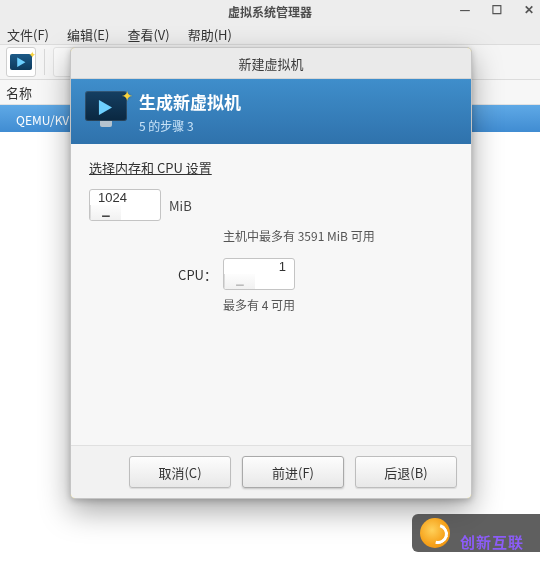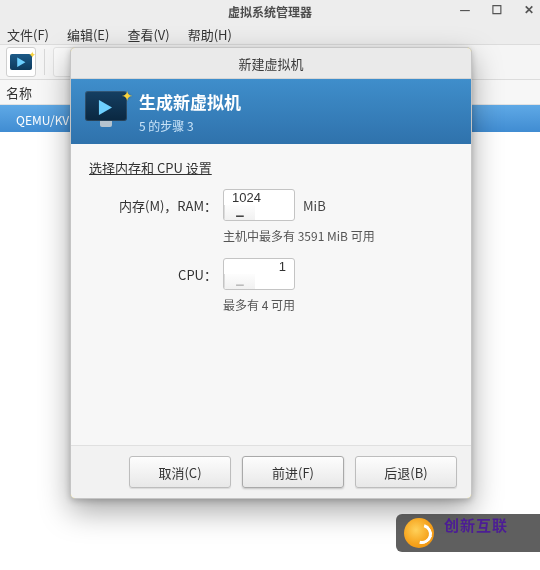--- a/index.html
+++ b/index.html
@@ -225,24 +225,24 @@
   .btn.primary {
     border-color:#a9a9a9;
     box-shadow:0 1px 2px rgba(0,0,0,.2);
   }
 
   
   .watermark {
     position:absolute;
     right:0; bottom:18px;
     height:38px;
-    padding:0 32px 0 48px;
-    display:flex;align-items:flex-start;
+    padding:0 16px 0 48px;
+    display:flex;align-items:flex-end;
     background:rgba(60,60,60,.82);
-    color:#4c1d95;font-size:15px;font-weight:bold;letter-spacing:1px;
+    color:#8b5cf6;font-size:15px;font-weight:bold;letter-spacing:1px;
     border-radius:6px 0 0 6px;
   }
   .wm-swirl {
     position:absolute;left:8px;top:4px;width:30px;height:30px;border-radius:50%;
     background:radial-gradient(circle at 40% 40%, #ffd15a 0%, #f6a21b 55%, #e88a0c 100%);
   }
   .wm-swirl::after{
     content:"";position:absolute;left:8px;top:6px;width:14px;height:14px;border:3px solid #fff;border-left-color:transparent;border-top-color:transparent;border-radius:50%;transform:rotate(-30deg);
   }
 </style>
@@ -296,21 +296,20 @@
     <div class="hdr-text">
       <div class="hdr-title">生成新虚拟机</div>
       <div class="hdr-step">5 的步骤 3</div>
     </div>
   </div>
 
   <div class="modal-body">
     <div class="section-title">选择内存和 CPU 设置</div>
 
     <div class="form-row">
-      <div class="form-label">内存(M)，RAM：</div>
       <div class="spinner">
         <input type="text" value="1024" style="">
         <div class="spin-btn">−</div>
         <div class="spin-btn">+</div>
       </div>
       <span class="unit">MiB</span>
     </div>
     <div class="hint">主机中最多有 3591 MiB 可用</div>
 
     <div class="form-row">

